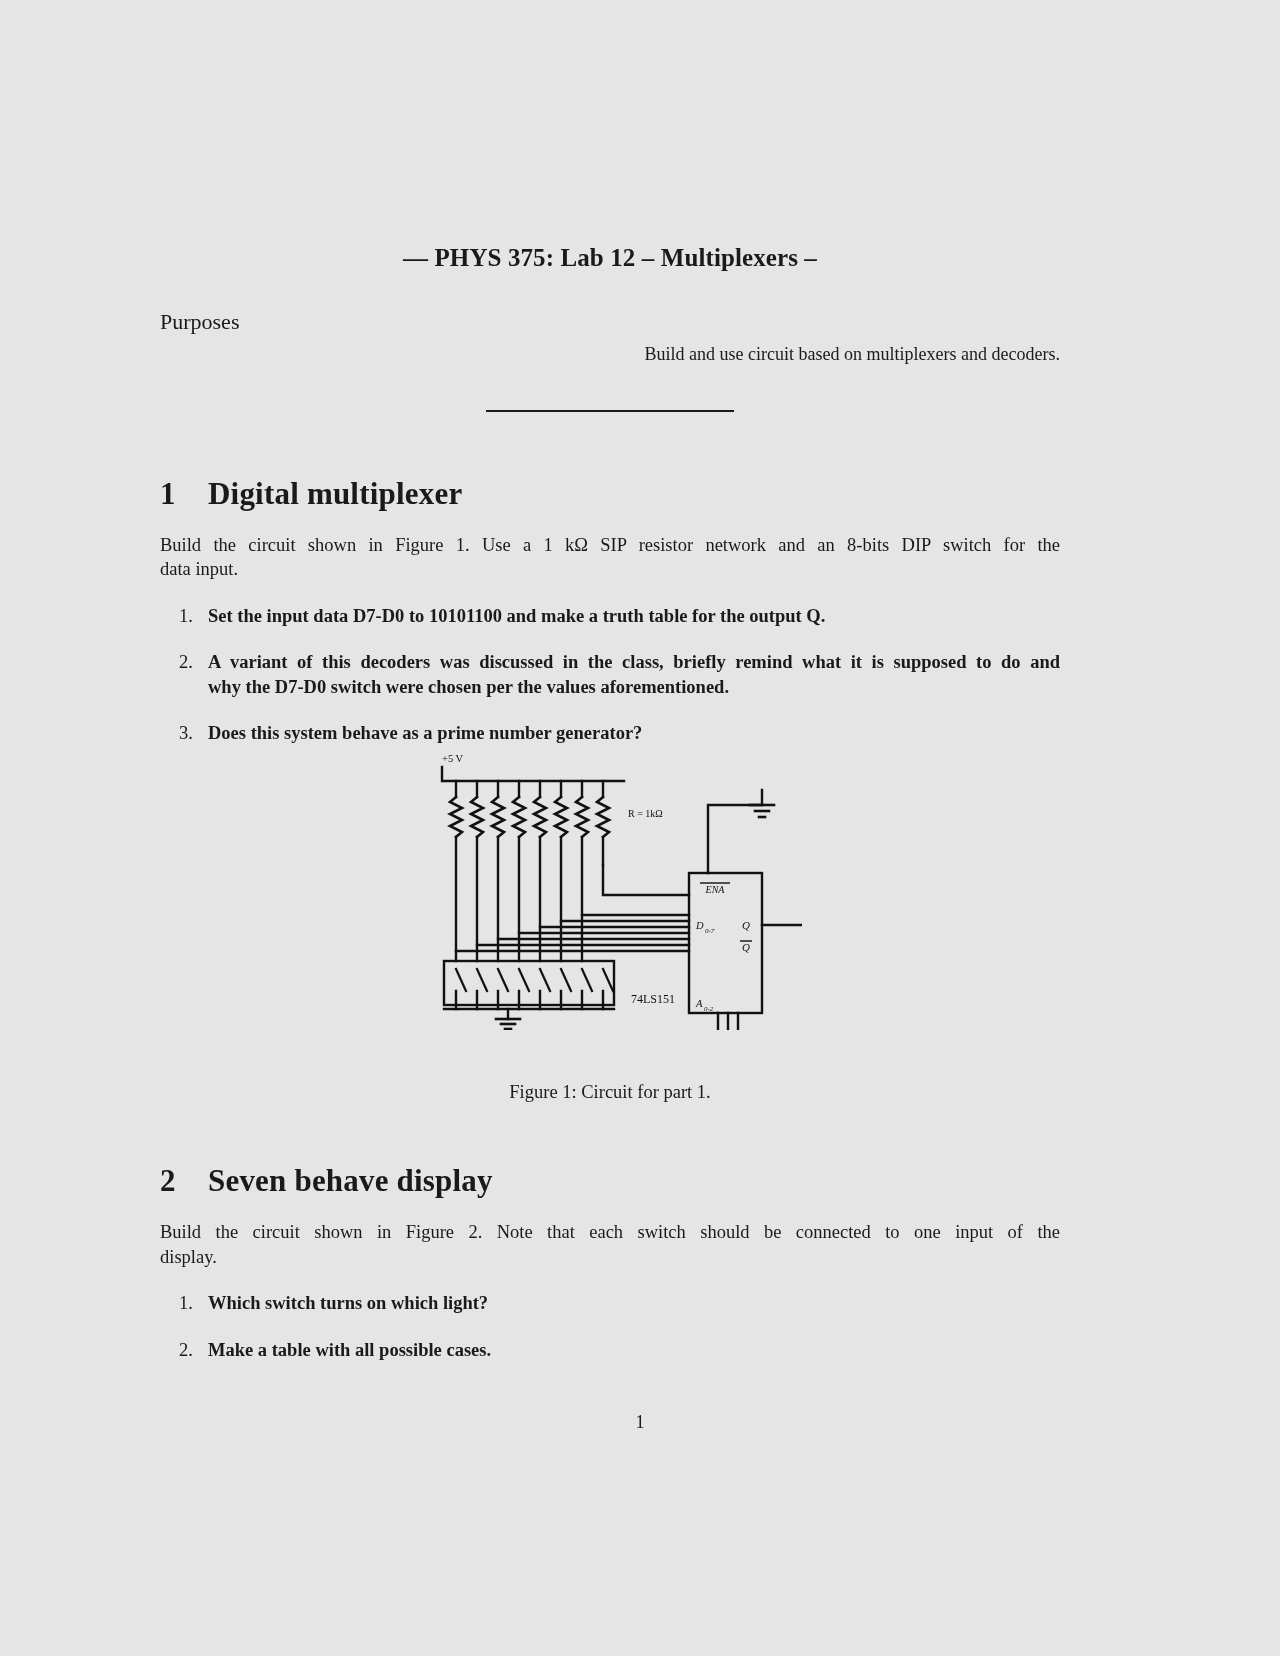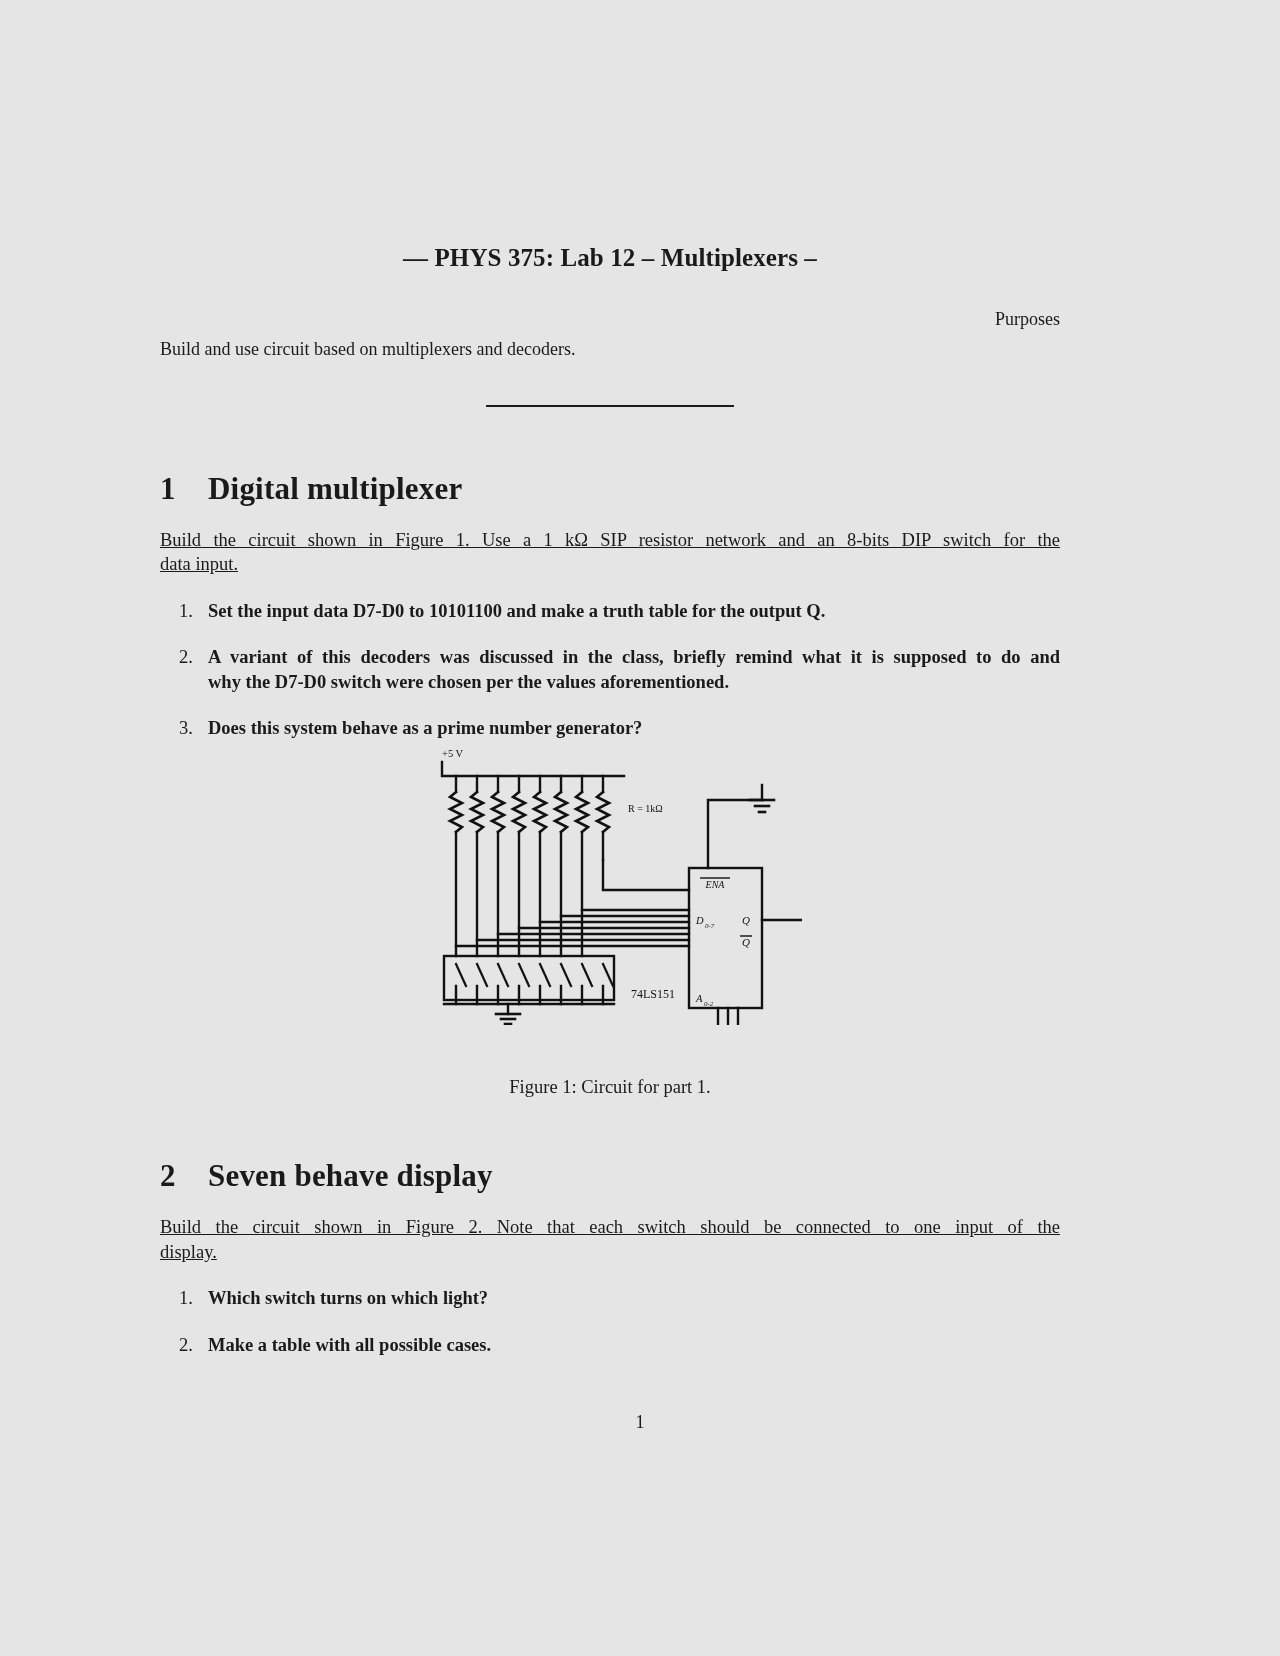--- a/index.html
+++ b/index.html
@@ -26,26 +26,26 @@
   
   .doc-title {
     text-align: center;
     font-size: 25px;
     font-weight: bold;
     letter-spacing: 0.1px;
     margin-top: 243px;
     line-height: 1.2;
   }
   .purposes-label {
+    text-align: left;
+    font-size: 22px;
+    margin-top: 36px;
+  }
+  .purposes-text {
     text-align: right;
-    font-size: 18px;
-    margin-top: 36px;
-  }
-  .purposes-text {
-    text-align: left;
     font-size: 18px;
     margin-top: 9px;
   }
   .rule-wrap {
     margin-top: 33px;
     text-align: center;
   }
   .thin-rule {
     display: inline-block;
     width: 248px;
@@ -62,21 +62,20 @@
   }
   .section .num {
     display: inline-block;
     width: 48px;
   }
   .body-par {
     margin-top: 21px;
     font-size: 18.5px;
     line-height: 1.32;
     text-align: justify;
-    text-decoration: underline;
   }
   .body-par .ln {
     display: block;
     text-align: justify;
     text-align-last: justify;
   }
   .body-par .ln.last {
     text-align-last: left;
   }
 

